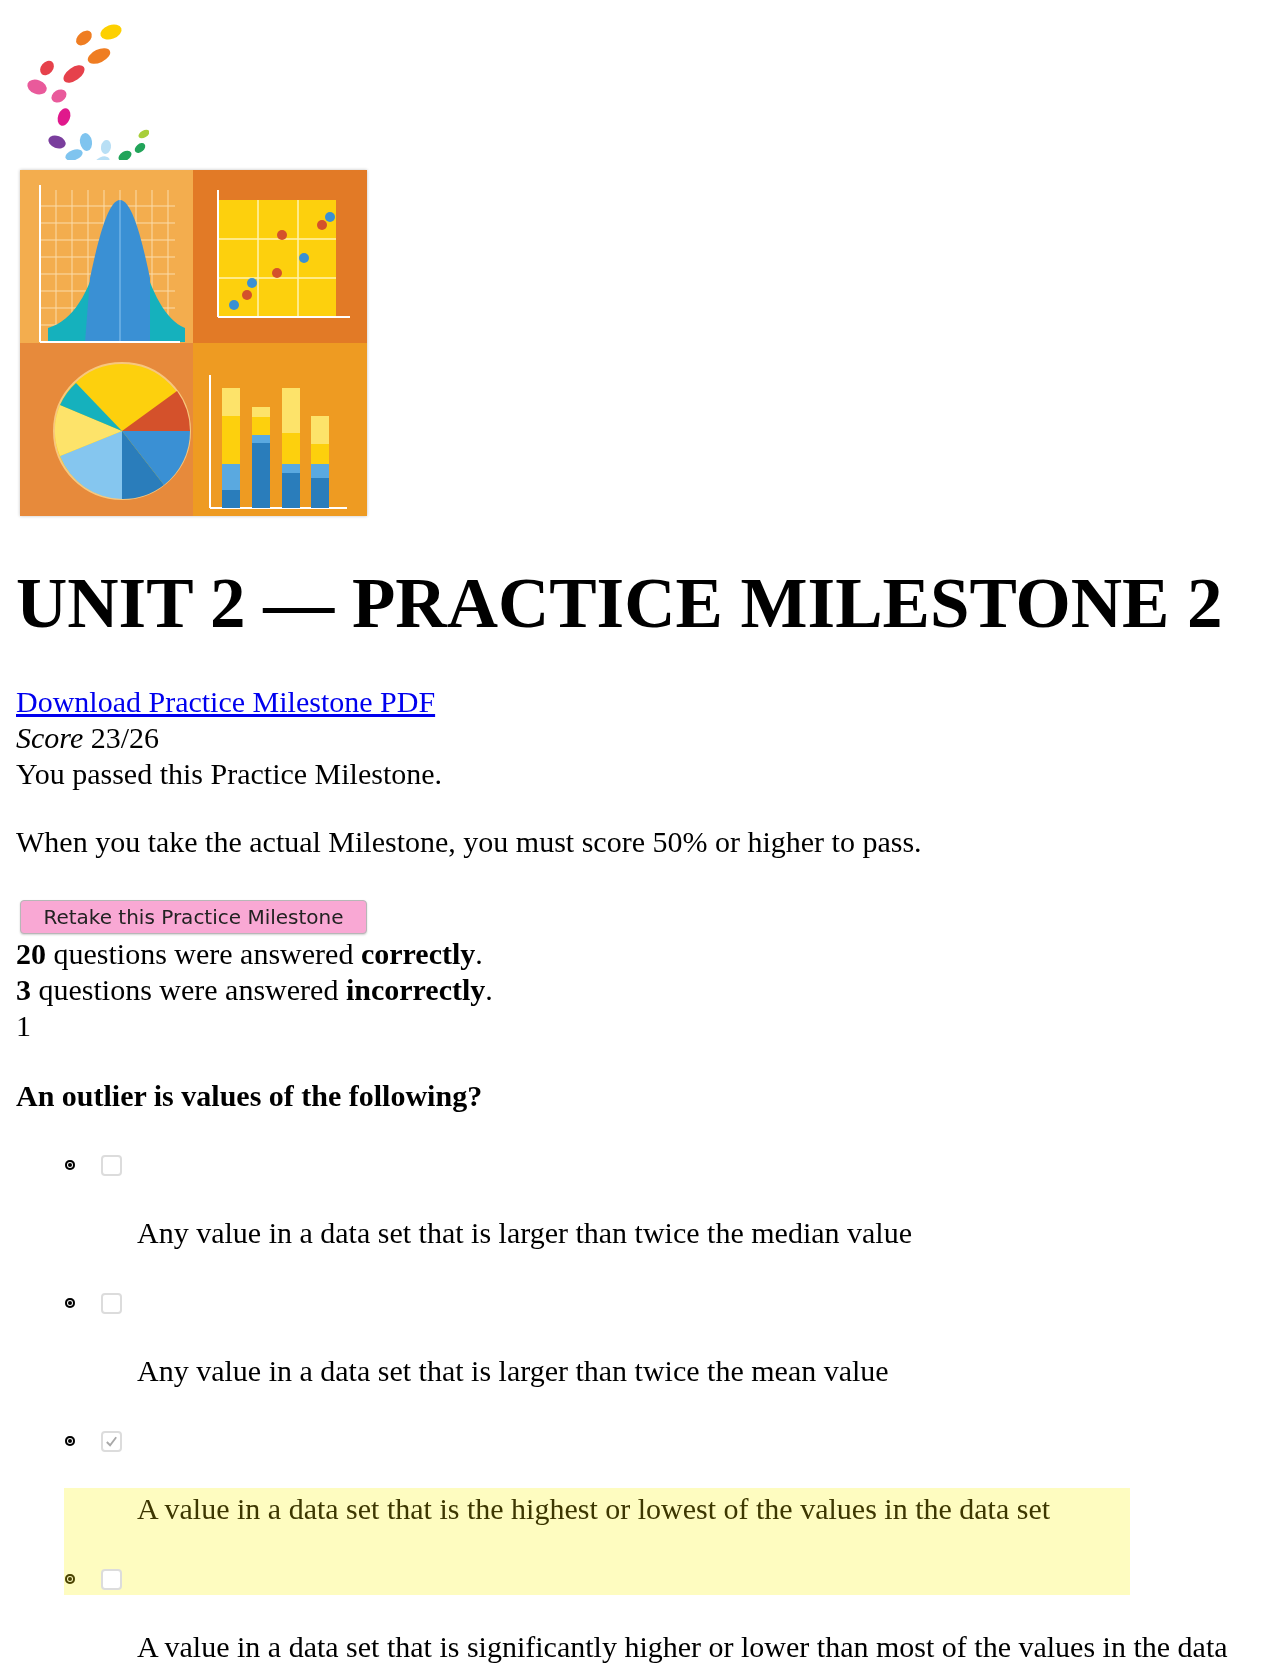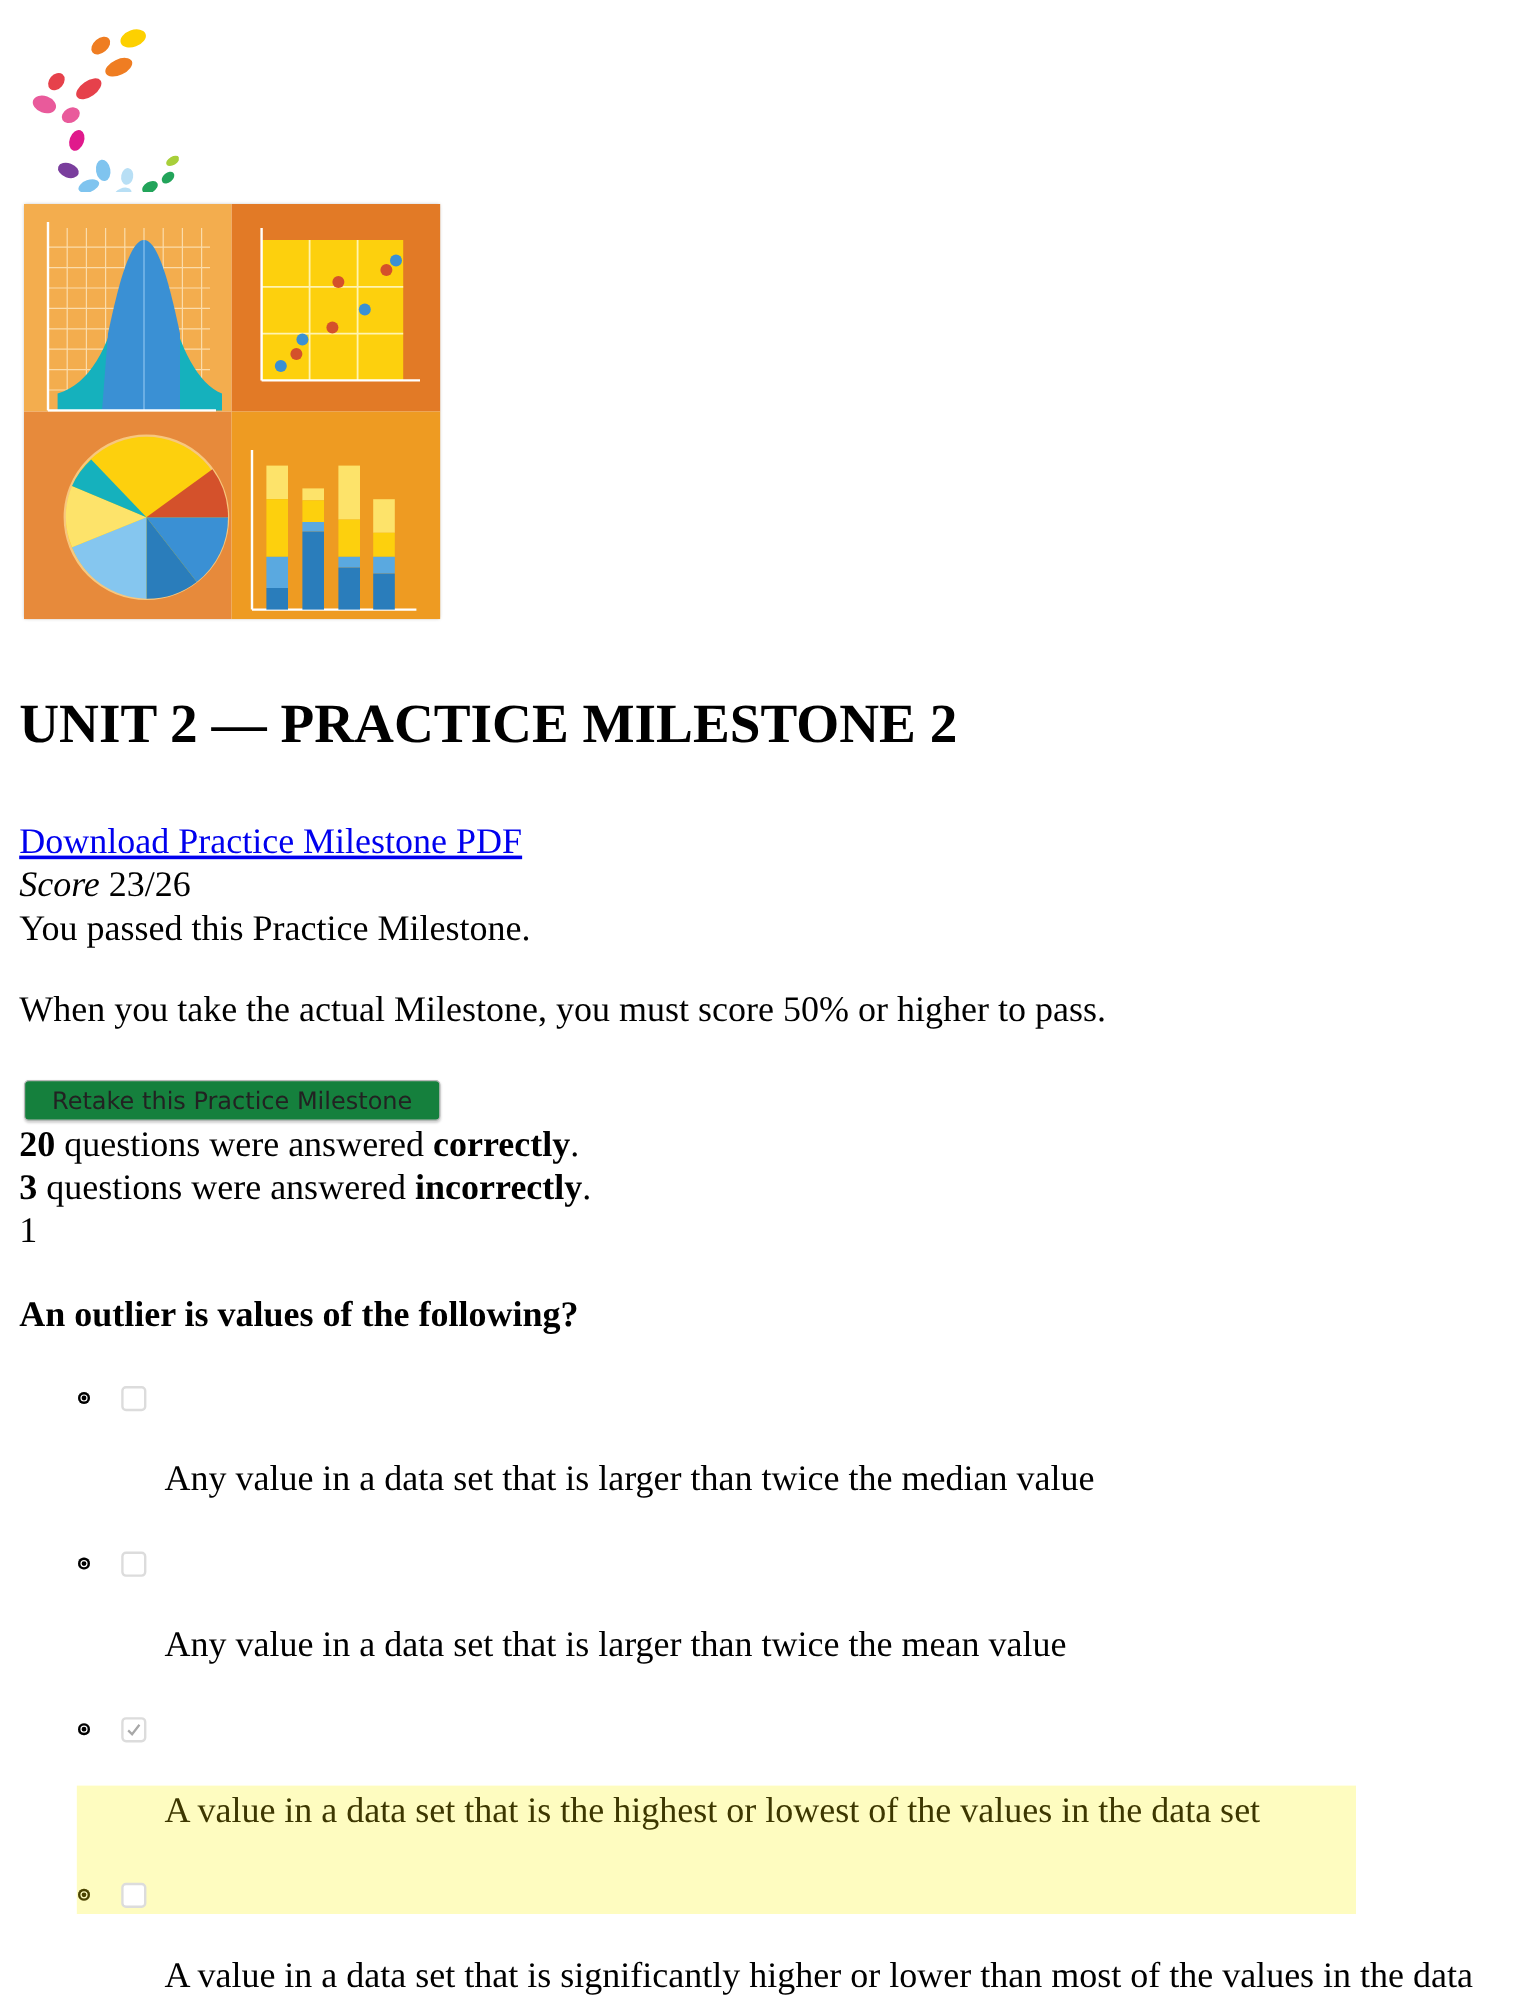--- a/index.html
+++ b/index.html
@@ -4,28 +4,28 @@
 <style>
   html, body { margin: 0; padding: 0; background: #ffffff; }
   body {
     width: 1274px; height: 1666px; overflow: hidden; position: relative;
     font-family: "Liberation Serif", "DejaVu Serif", serif; color: #000;
   }
   .abs { position: absolute; }
   .logo { left: 14px; top: 10px; width: 135px; height: 150px; }
   .stats-img { left: 20px; top: 170px; width: 347px; height: 346px; box-shadow: 0 0 3px rgba(0,0,0,0.25); }
   .title {
-    left: 16px; top: 566px; margin: 0; font-size: 46px; font-weight: bold; letter-spacing: 0px;
+    left: 16px; top: 566px; margin: 0; font-size: 71px; font-weight: bold; letter-spacing: 0px;
     transform: scaleX(1.0); transform-origin: left; white-space: nowrap; line-height: 74px;
   }
   .line { left: 16px; font-size: 30px; line-height: 36px; white-space: nowrap; }
   .link { color: #0000ee; text-decoration: underline; cursor: pointer; }
   .retake-btn {
     left: 20px; top: 900px; width: 347px; height: 34px; box-sizing: border-box;
-    border: 1.5px solid #b7b7b7; border-radius: 4px; background: #15803d;
+    border: 1.5px solid #b7b7b7; border-radius: 4px; background: #f9a8d4;
     font-family: "DejaVu Sans", "Liberation Sans", sans-serif; font-size: 20px; color: #222;
     box-shadow: 0 1px 2px rgba(0,0,0,0.18); padding: 0; cursor: pointer;
   }
   .question { left: 16px; top: 1078px; font-size: 30px; font-weight: bold; line-height: 36px; white-space: nowrap; }
   .highlight { left: 64px; top: 1488px; width: 1066px; height: 107px; background: #fefcc0; }
   .bullet { width: 10px; height: 10px; border-radius: 50%; background: #000; box-shadow: inset 0 0 0 2px #000, inset 0 0 0 3px #fff; }
   .bullet.dim { background: #4a4300; box-shadow: inset 0 0 0 2px #4a4300, inset 0 0 0 3px #fefcc0; }
   .cb {
     width: 21px; height: 21px; box-sizing: border-box; border: 2px solid #dcdcdc; border-radius: 4px; background: #fff;
     display: flex; align-items: center; justify-content: center; cursor: pointer;

